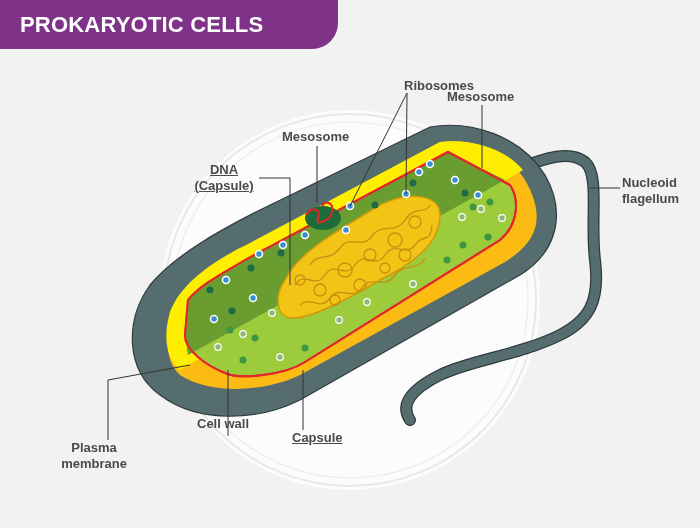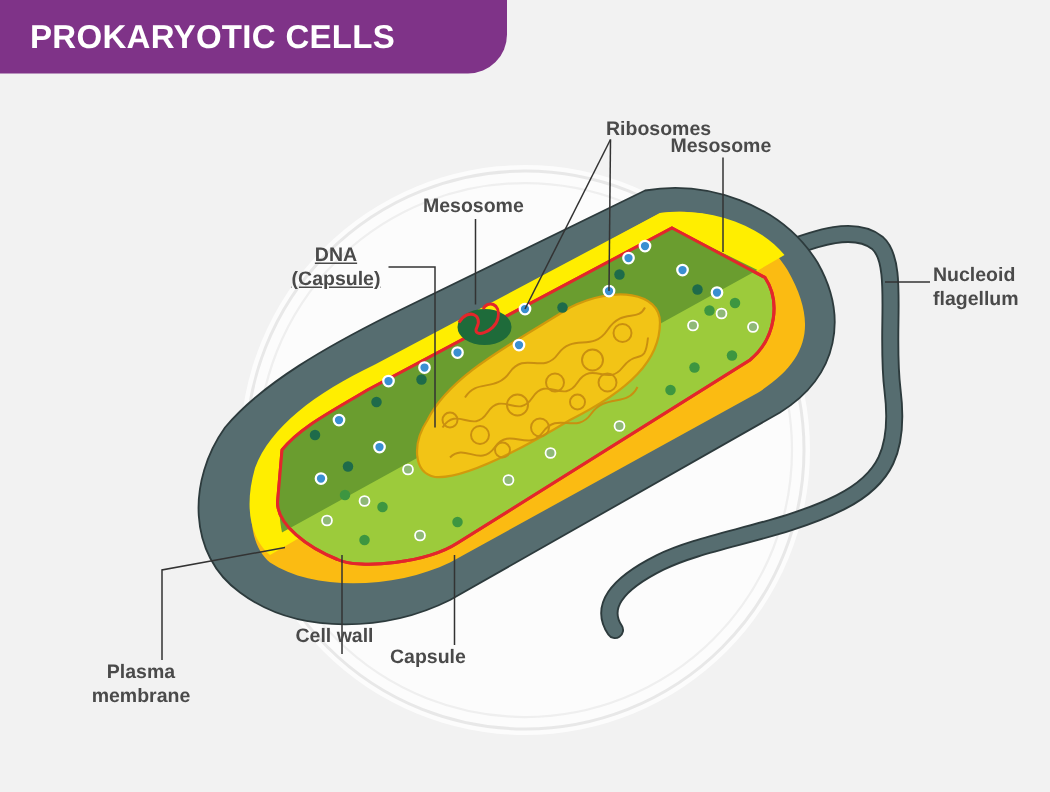--- a/index.html
+++ b/index.html
@@ -152,13 +152,13 @@
 </div>
 <div class="lbl" style="left:622px; top:175px; text-align:left;">
   <div>Nucleoid</div>
   <div>flagellum</div>
 </div>
 <div class="lbl" style="left:56px; top:440px; width:76px;">
   <div>Plasma</div>
   <div>membrane</div>
 </div>
 <div class="lbl" style="left:197px; top:416px;">Cell wall</div>
-<div class="lbl" style="left:260px; top:430px;">Capsule</div>
+<div class="lbl" style="left:292px; top:430px;text-decoration:underline;">Capsule</div>
 
 </body></html>

